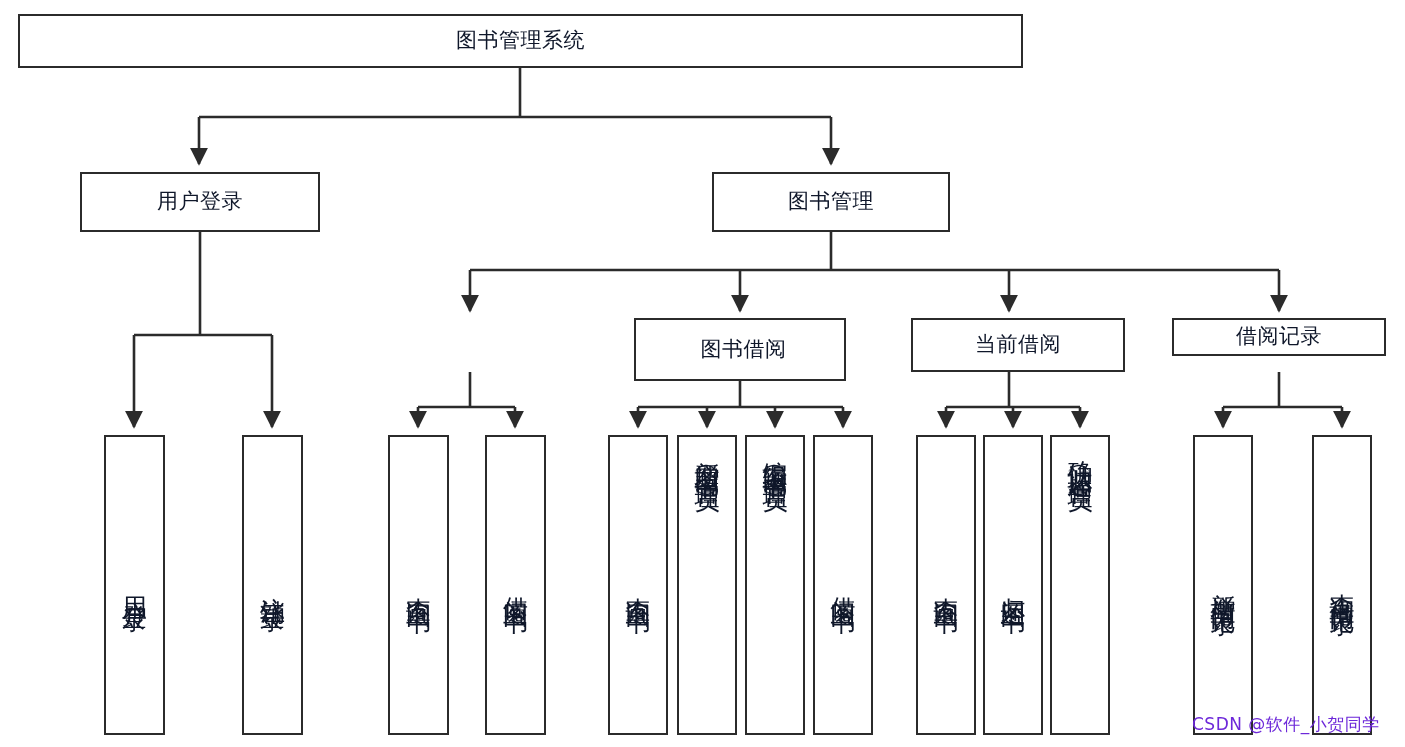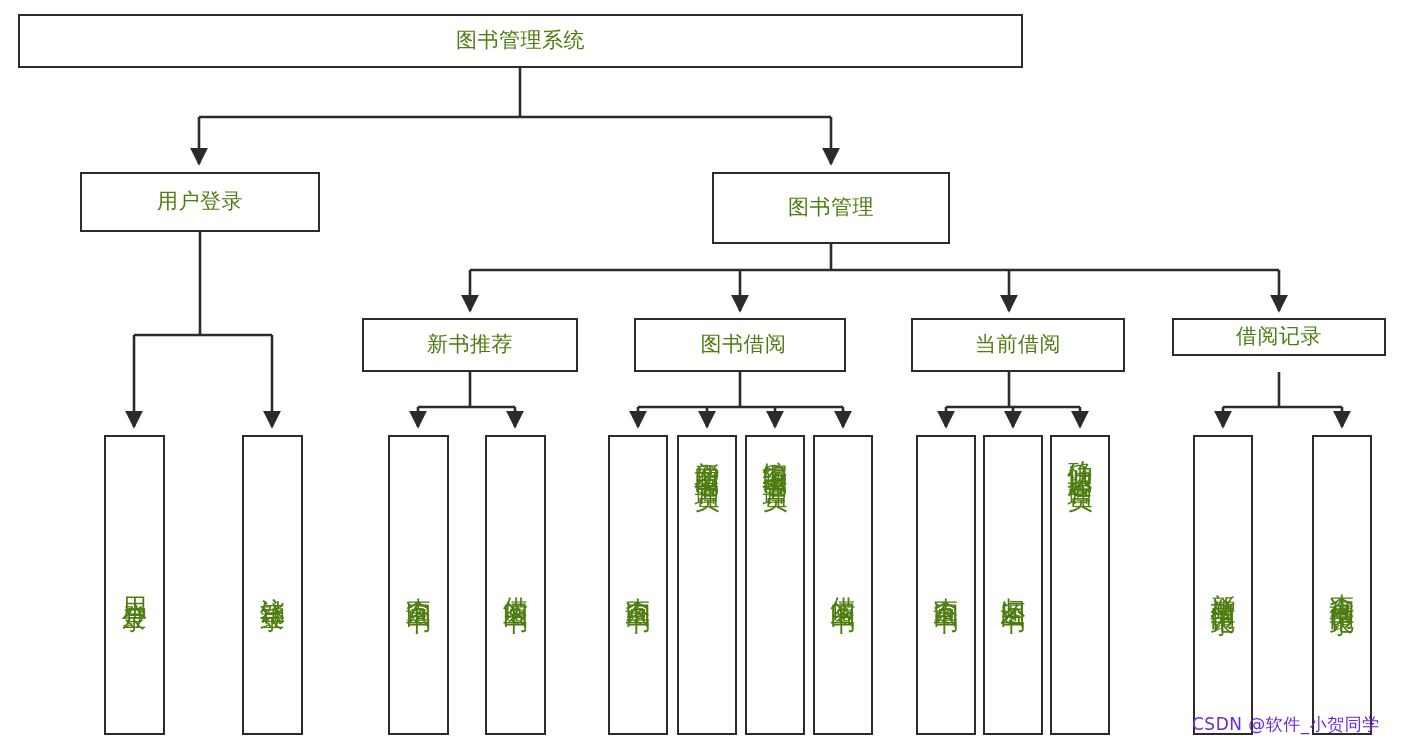--- a/index.html
+++ b/index.html
@@ -27,21 +27,21 @@
     height: 747px;
   }
   .node {
     position: absolute;
     box-sizing: border-box;
     border: 2px solid #2b2b2b;
     background: #ffffff;
     display: flex;
     align-items: center;
     justify-content: center;
-    color: #4d7c0f;
+    color: #0f172a;
   }
   .node-label {
     display: block;
     text-align: center;
     line-height: 1.12;
   }
   
   .node.horiz .node-label {
     writing-mode: horizontal-tb;
     font-size: 21px;
@@ -129,28 +129,25 @@
     </g>
   </svg>
 
   <div class="node horiz" style="left:18px; top:14px; width:1005px; height:54px;">
     <span class="node-label">图书管理系统</span>
   </div>
 
   <div class="node horiz" style="left:80px; top:172px; width:240px; height:60px;">
     <span class="node-label">用户登录</span>
   </div>
-  <div class="node horiz" style="left:712px; top:172px; width:238px; height:72px;">
+  <div class="node horiz" style="left:712px; top:172px; width:238px; height:60px;">
     <span class="node-label">图书管理</span>
   </div>
 
-  <div class="node horiz" style="left:362px; top:318px; width:216px; height:54px;">
-    <span class="node-label">新书推荐</span>
-  </div>
-  <div class="node horiz" style="left:634px; top:318px; width:212px; height:54px;padding-left:7px;">
+  <div class="node horiz" style="left:634px; top:318px; width:212px; height:63px;padding-left:7px;">
     <span class="node-label">图书借阅</span>
   </div>
   <div class="node horiz" style="left:902px; top:318px; width:214px; height:54px;margin-left:9px;">
     <span class="node-label">当前借阅</span>
   </div>
   <div class="node horiz" style="left:1172px; top:318px; width:214px; height:38px;">
     <span class="node-label">借阅记录</span>
   </div>
 
   <div class="node vert center-text" style="left:104px; top:435px; width:61px; height:300px;">

